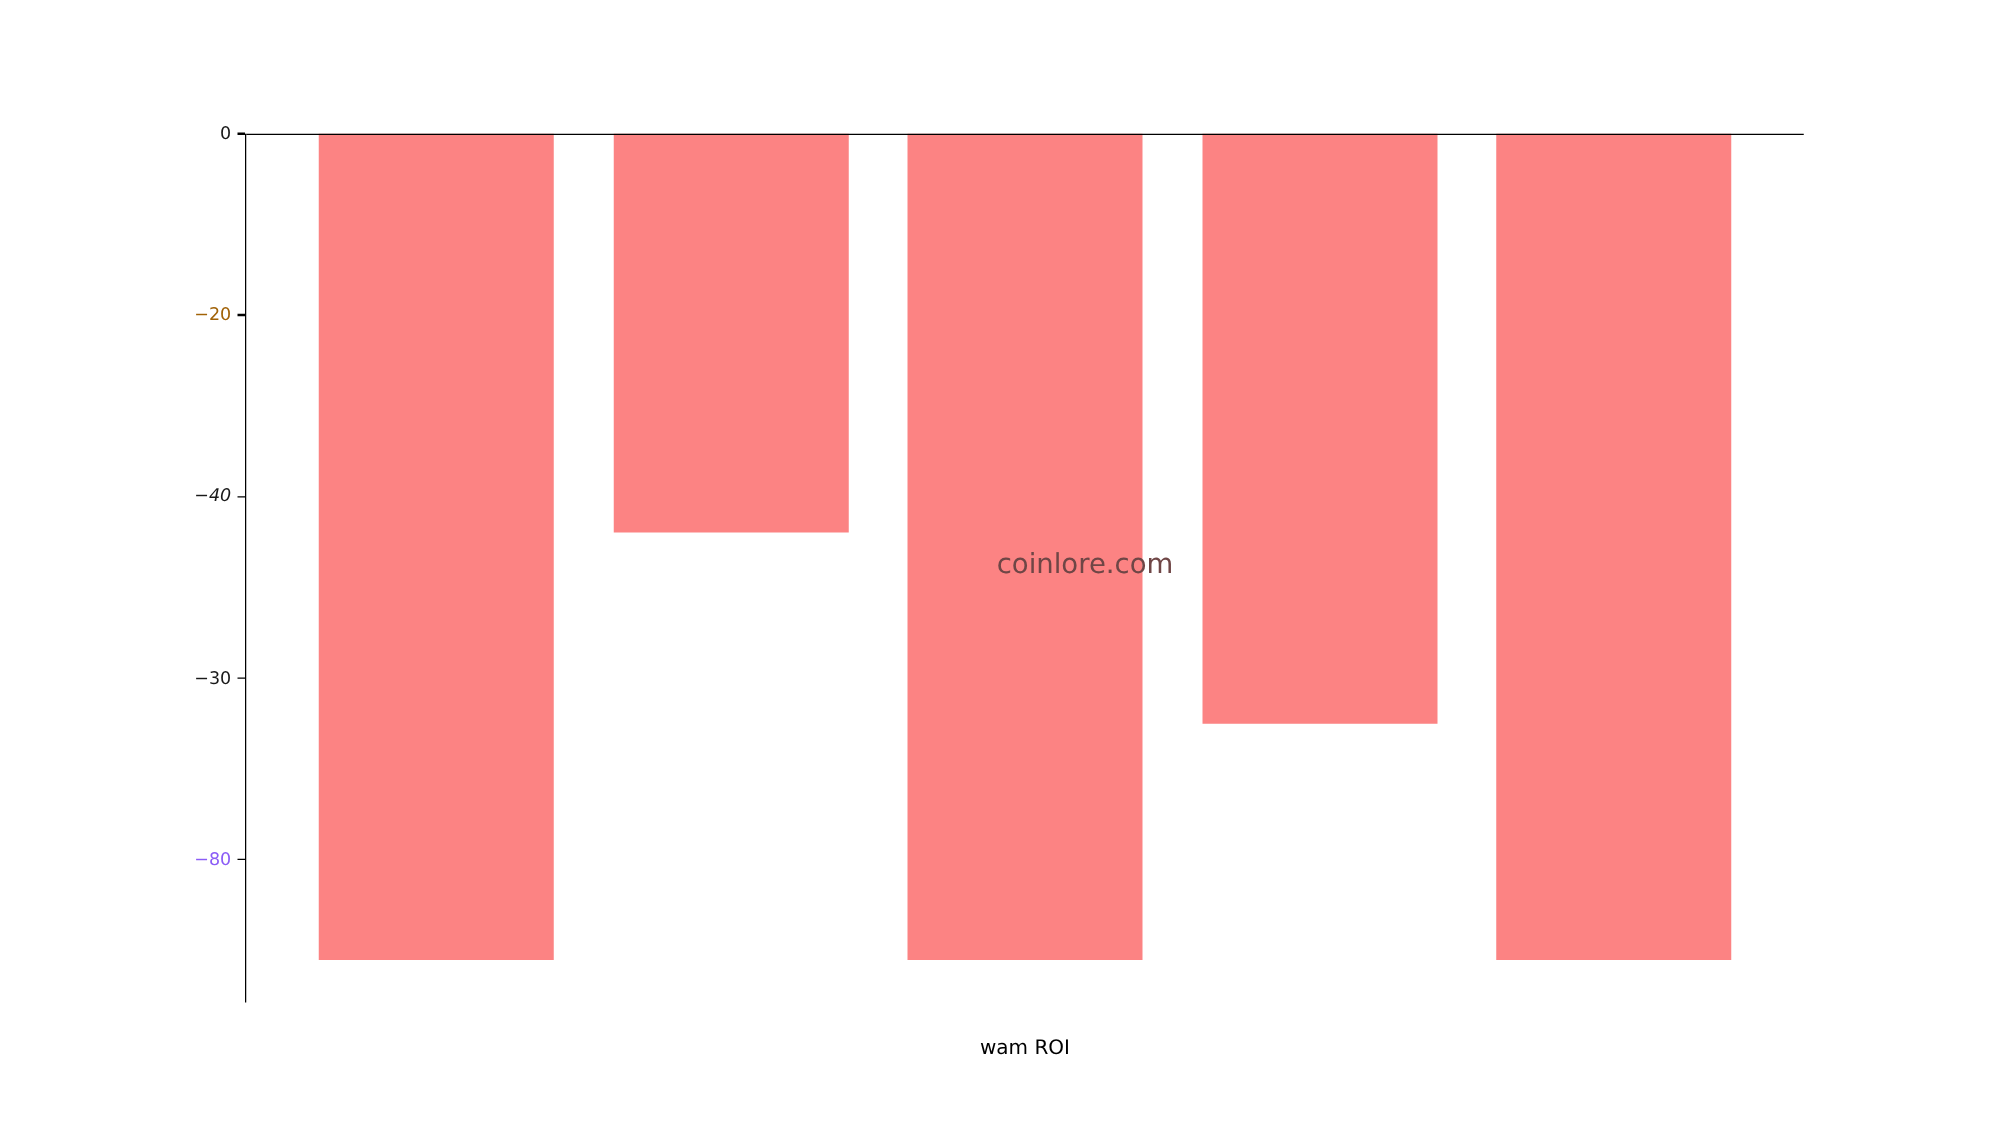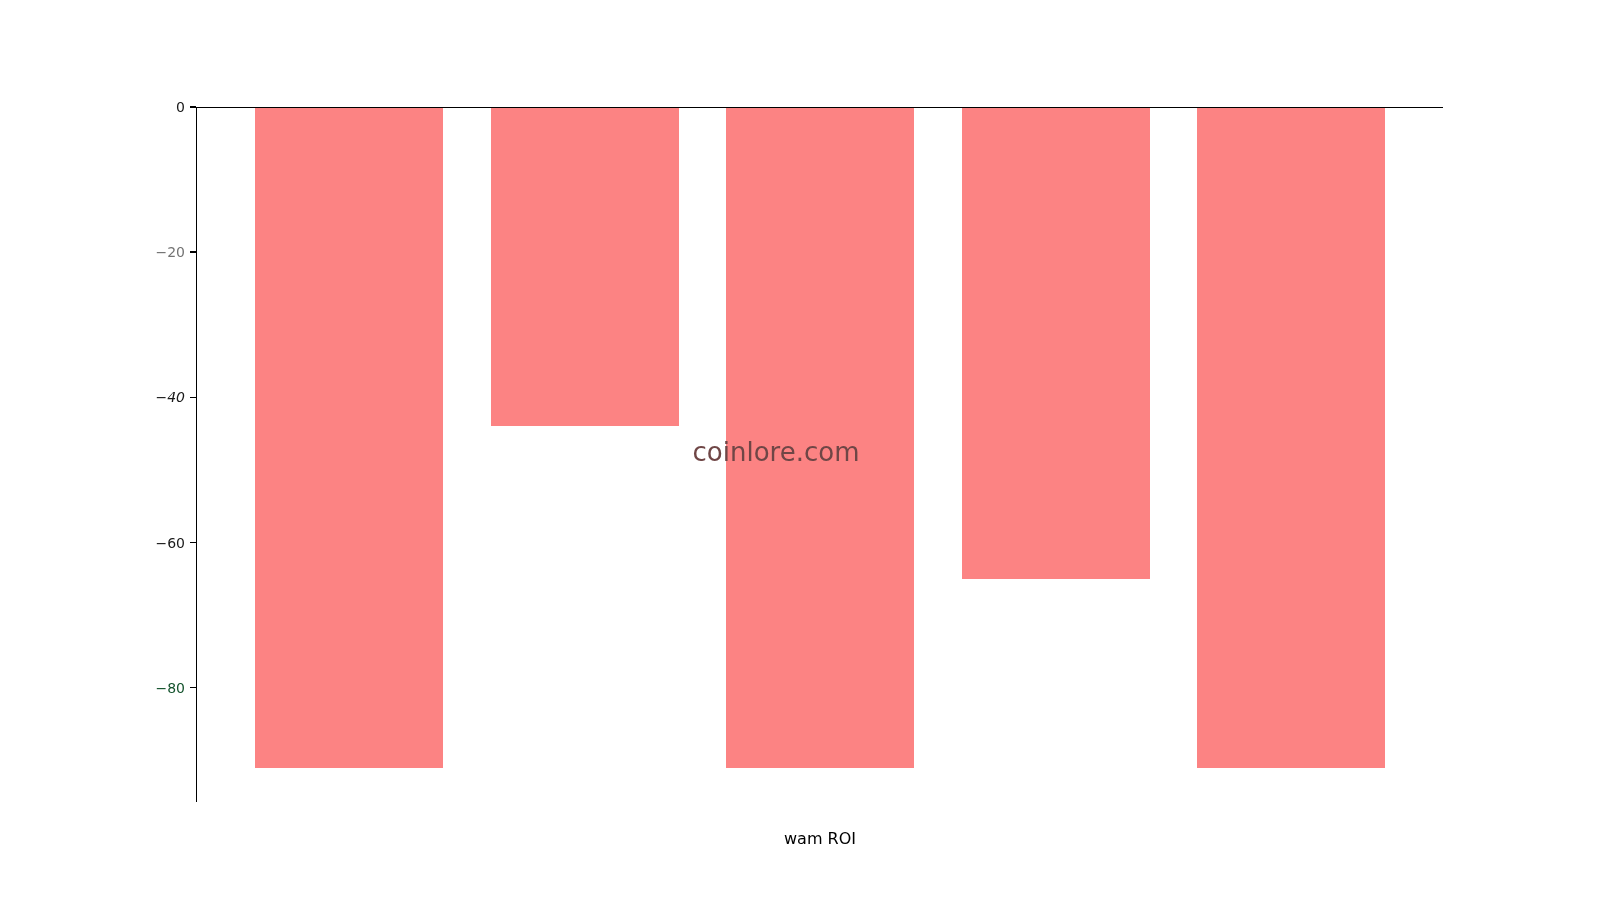--- a/index.html
+++ b/index.html
@@ -62,24 +62,24 @@
     position: absolute;
     right: 12px;
     top: -9px;
     font-size: 14px;
     line-height: 18px;
     color: #1a1a1a;
     white-space: nowrap;
   }
   .watermark {
     position: absolute;
-    left: 776px;
+    left: 868px;
     top: 452px;
     transform: translate(-50%, -50%);
-    font-size: 26px;
+    font-size: 22px;
     color: #6f4646;
     z-index: 2;
     white-space: nowrap;
   }
   .xlabel {
     position: absolute;
     left: 820px;
     top: 838px;
     transform: translate(-50%, -50%);
     font-size: 16px;
@@ -101,31 +101,31 @@
         <div class="bar" style="left: 764.5px; width: 188px; height: 471.802px; background: rgb(252, 131, 131);"></div>
         <div class="bar" style="left: 1000px; width: 188px; height: 660.522px; background: rgb(252, 131, 131);"></div>
       </div>
     <div id="yticks">
         <div class="ytick" style="top: 0px;">
           <div class="mark" style="background: rgb(0, 0, 0);"></div>
           <div class="lbl" style="color: rgb(26, 26, 26);">0</div>
         </div>
         <div class="ytick" style="top: 145.17px;">
           <div class="mark" style="background: rgb(0, 0, 0);"></div>
-          <div class="lbl" style="color: #737373;">−20</div>
+          <div class="lbl" style="color: #a16207;">−20</div>
         </div>
         <div class="ytick" style="top: 290.339px;">
           <div class="mark" style="background: rgb(0, 0, 0);"></div>
           <div class="lbl" style="color: rgb(26, 26, 26); font-style: italic;">−40</div>
         </div>
         <div class="ytick" style="top: 435.509px;">
           <div class="mark" style="background: rgb(0, 0, 0);"></div>
-          <div class="lbl" style="color: rgb(26, 26, 26);">−60</div>
+          <div class="lbl" style="color: rgb(26, 26, 26);">−30</div>
         </div>
         <div class="ytick" style="top: 580.679px;">
           <div class="mark" style="background: rgb(0, 0, 0);"></div>
-          <div class="lbl" style="color: #14532d; margin-left: 23px;">−80</div>
+          <div class="lbl" style="color: #8b5cf6; margin-left: 23px;">−80</div>
         </div>
       </div>
   </div>
   <div class="watermark" style="color: rgb(111, 70, 70);">coinlore.com</div>
   <div class="xlabel">wam ROI</div>
 </div>
 
 </body></html>

